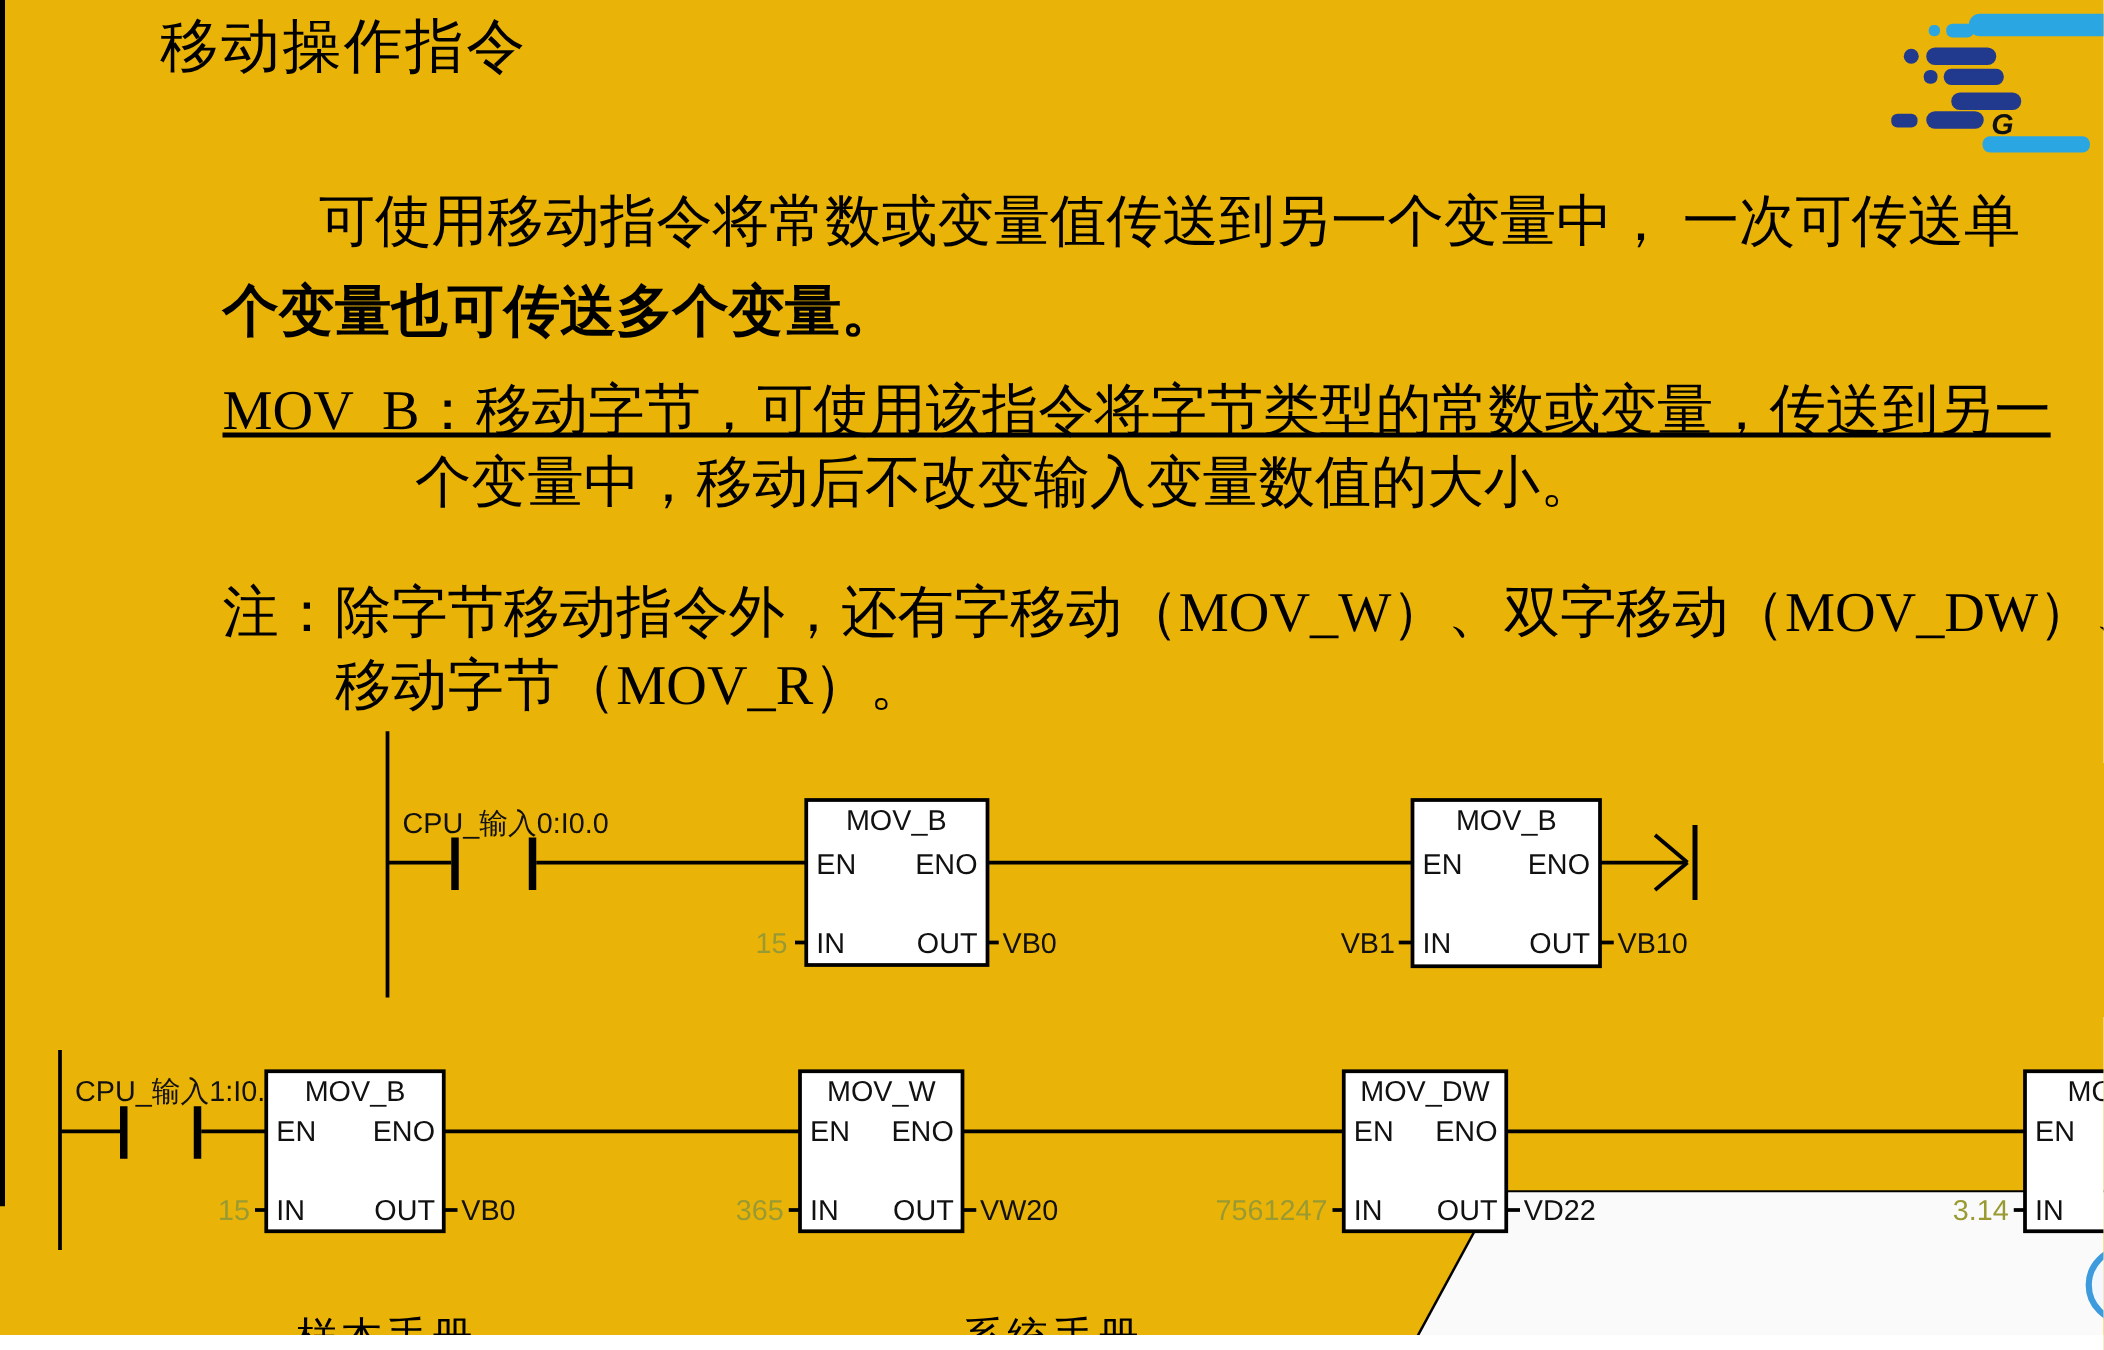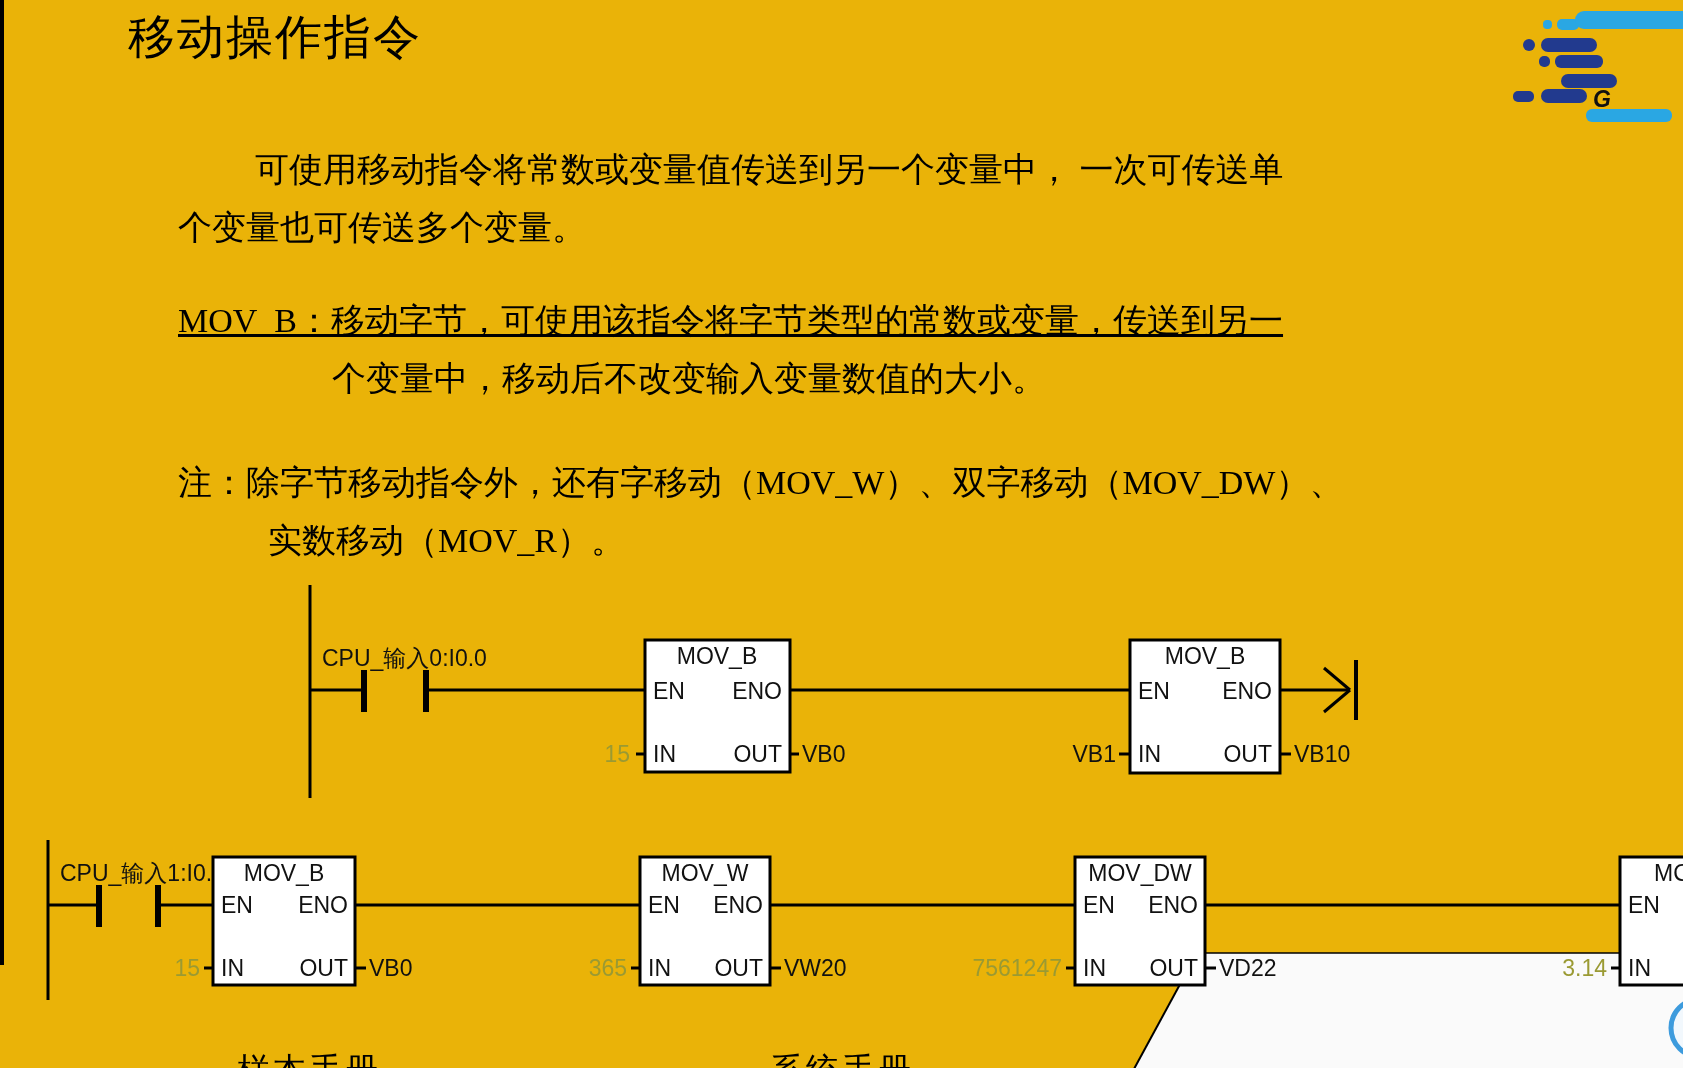--- a/index.html
+++ b/index.html
@@ -1,43 +1,43 @@
 <!DOCTYPE html>
 <html><head>
 <meta charset="utf-8">
 <style>
   html,body{margin:0;padding:0;background:#fff;}
   .container{position:relative;width:1683px;height:1068px;background:#eab308;overflow:hidden;
              font-family:"Liberation Serif","DejaVu Serif",serif;color:#000;}
   .abs{position:absolute;white-space:nowrap;}
   .title{font-size:47px;letter-spacing:2px;}
-  .body-line{font-size:34px;}
+  .body-line{font-size:45px;}
   .footer-line{font-size:33px;letter-spacing:3px;margin-top:40px;}
   svg text{font-family:"Liberation Sans","DejaVu Sans",sans-serif;font-size:23px;fill:#111;}
   svg text.blk-title{font-size:23px;}
   svg text.val-const{fill:#9a9a33;}
   svg line,svg polyline{stroke:#000;fill:none;}
   svg rect.blk{fill:#ffffff;stroke:#000;stroke-width:3;}
   .logo-g{font-family:"Liberation Sans","DejaVu Sans",sans-serif;font-weight:bold;font-style:italic;}
 </style>
 </head>
 <body>
 
 <div class="container">
 
   <div class="abs title" style="left:128px;top:6px;">移动操作指令</div>
 
   <div class="abs body-line" style="left:255px;top:147px;">可使用移动指令将常数或变量值传送到另一个变量中， 一次可传送单</div>
-  <div class="abs body-line" style="left:178px;top:205px;">个变量也可传送多个变量。</div>
+  <div class="abs body-line" style="left:178px;top:219px;font-weight:bold;">个变量也可传送多个变量。</div>
 
   <div class="abs body-line" style="left:178px;top:298px;text-decoration:underline;">MOV_B：移动字节，可使用该指令将字节类型的常数或变量，传送到另一</div>
   <div class="abs body-line" style="left:332px;top:356px;font-family:Liberation Mono, monospace;">个变量中，移动后不改变输入变量数值的大小。</div>
 
   <div class="abs body-line" style="left:178px;top:460px;">注：除字节移动指令外，还有字移动（MOV_W）、双字移动（MOV_DW）、</div>
-  <div class="abs body-line" style="left:268px;top:518px;">实数移动（MOV_R）。</div>
+  <div class="abs body-line" style="left:268px;top:518px;">移动字节（MOV_R）。</div>
 
   <div class="abs footer-line" style="left:237px;top:1008px;">样本手册</div>
   <div class="abs footer-line" style="left:770px;top:1008px;">系统手册</div>
 
   <svg class="abs" style="left:1395px;top:0;" width="310" height="135" viewBox="0 0 310 135">
     <g>
       <rect x="148" y="20" width="9" height="9" rx="4" fill="#2aa7e3"></rect>
       <rect x="162" y="19" width="22" height="11" rx="5" fill="#2aa7e3"></rect>
       <rect x="180" y="11" width="125" height="18" rx="9" fill="#2aa7e3"></rect>
       <rect x="191" y="109" width="86" height="13" rx="6" fill="#2aa7e3"></rect>

